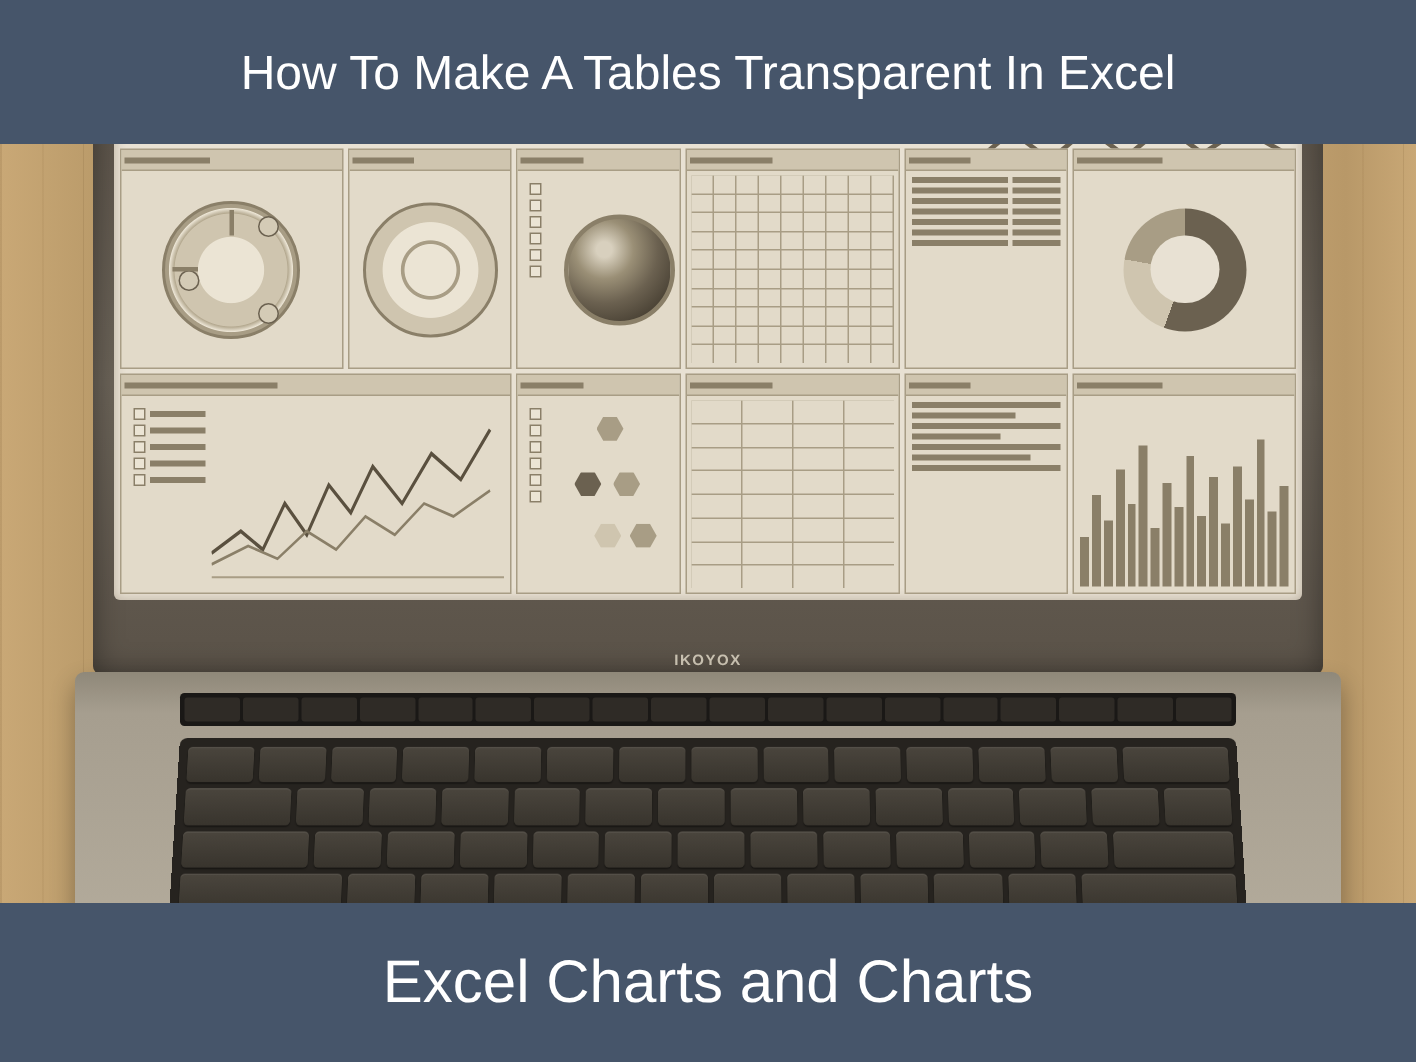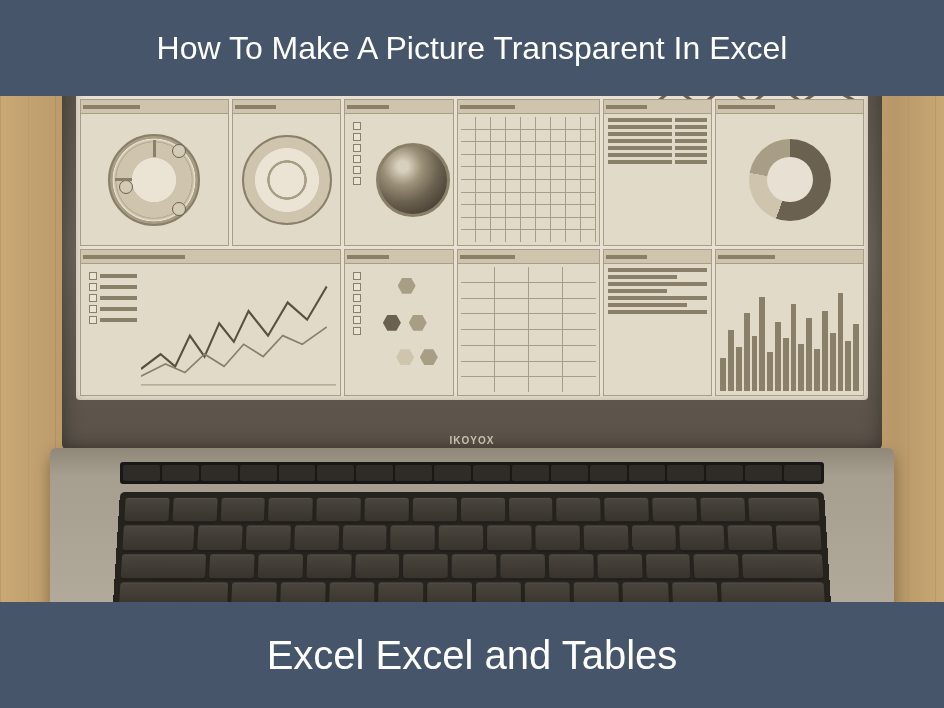--- a/index.html
+++ b/index.html
@@ -167,21 +167,21 @@
     box-shadow: inset 0 1px 0 rgba(255,255,255,0.06), 0 1px 1px rgba(0,0,0,0.4);
     color:#c8c0ae; font-size:9px; display:flex; align-items:center; justify-content:center;
   }
 </style>
 </head>
 <body>
 
 <div class="wood"></div>
 
 <div class="banner banner-top">
-  <span>How To Make A Picture Transparent In Excel</span>
+  <span>How To Make A Tables Transparent In Excel</span>
 </div>
 
 <div class="laptop">
   <div class="screen-frame">
     <div class="screen">
 
       <div class="toprow">
         <div class="topcell"></div>
           <div class="topcell"></div>
         <div class="topcell"></div>
@@ -638,14 +638,14 @@
           <div class="key" style="flex: 1 1 0%;"></div>
           <div class="key" style="flex: 1 1 0%;"></div>
           <div class="key" style="flex: 1 1 0%;"></div>
           <div class="key" style="flex: 1 1 0%;"></div>
         </div>
       </div>
   </div>
 </div>
 
 <div class="banner banner-bottom">
-  <span>Excel Excel and Tables</span>
+  <span>Excel Charts and Charts</span>
 </div>
 
 </body></html>

